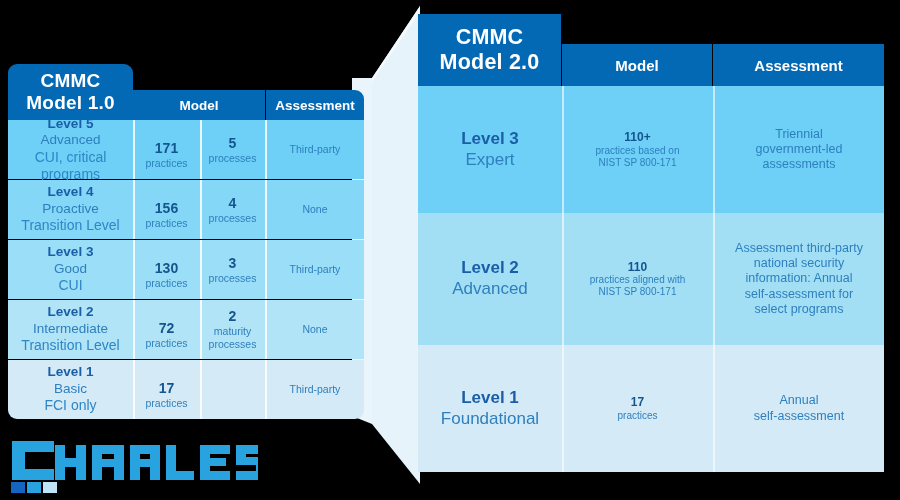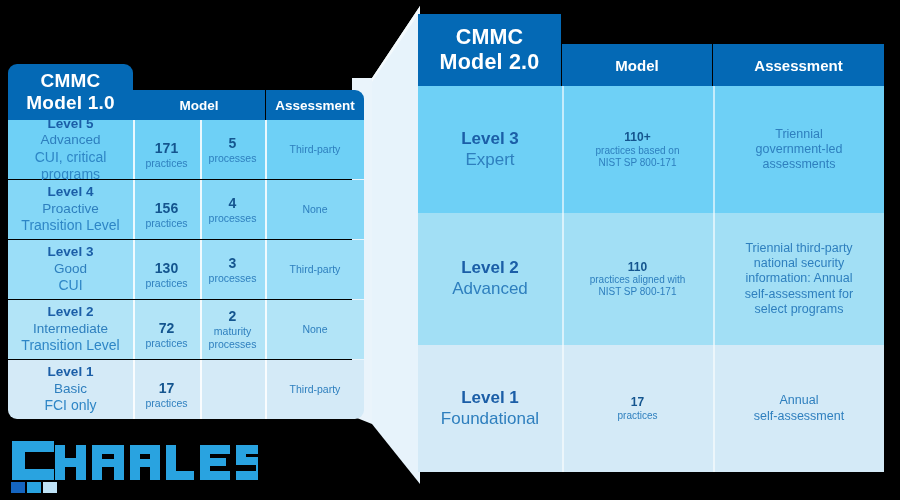--- a/index.html
+++ b/index.html
@@ -237,21 +237,21 @@
         <span class="lvl-sub">Advanced</span>
       </div>
       <div class="vsep" style="left:144px;height:132px;"></div>
       <div class="cell c-model" style="height:132px;">
         <span class="num">110</span>
         <span class="unit">practices aligned with</span>
         <span class="unit">NIST SP 800-171</span>
       </div>
       <div class="vsep" style="left:295px;height:132px;"></div>
       <div class="cell c-assess" style="height:132px;">
-        <span>Triennial third-party</span>
+        <span>Assessment third-party</span>
         <span>national security</span>
         <span>information: Annual</span>
         <span>self-assessment for</span>
         <span>select programs</span>
       </div>
     </div>
 
     <div class="row" style="top:331px;height:127px;background:#d4eaf7;">
       <div class="cell c-level" style="height:127px;">
         <span class="lvl-main">Level 1</span>

